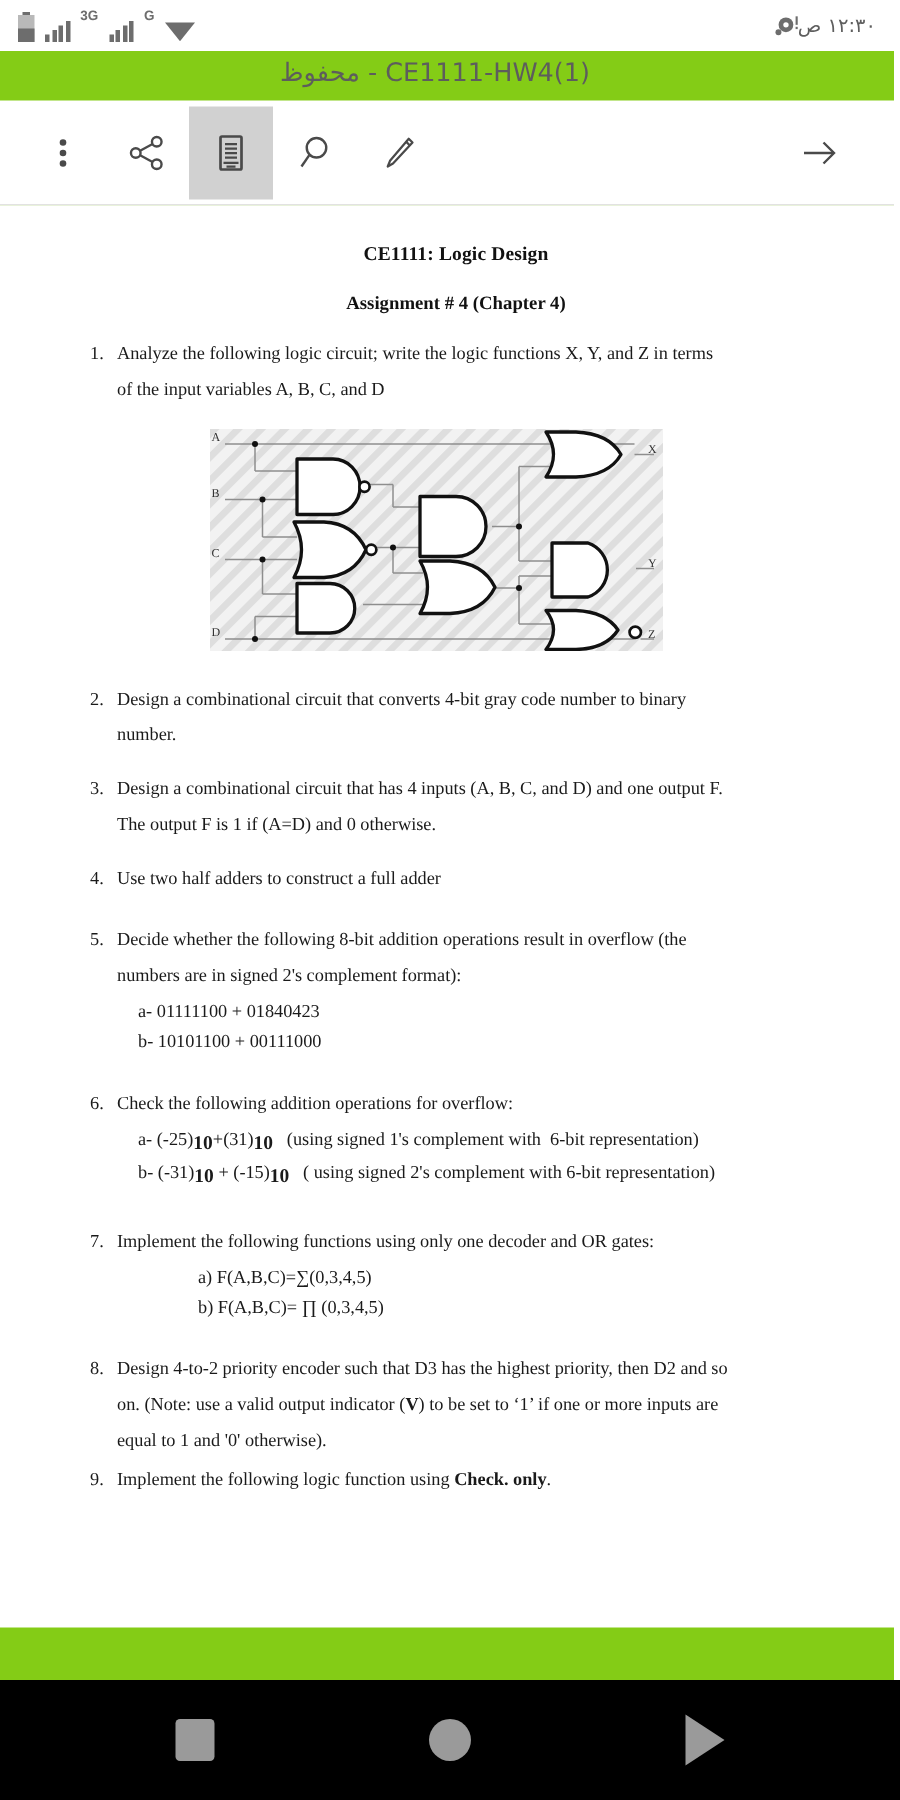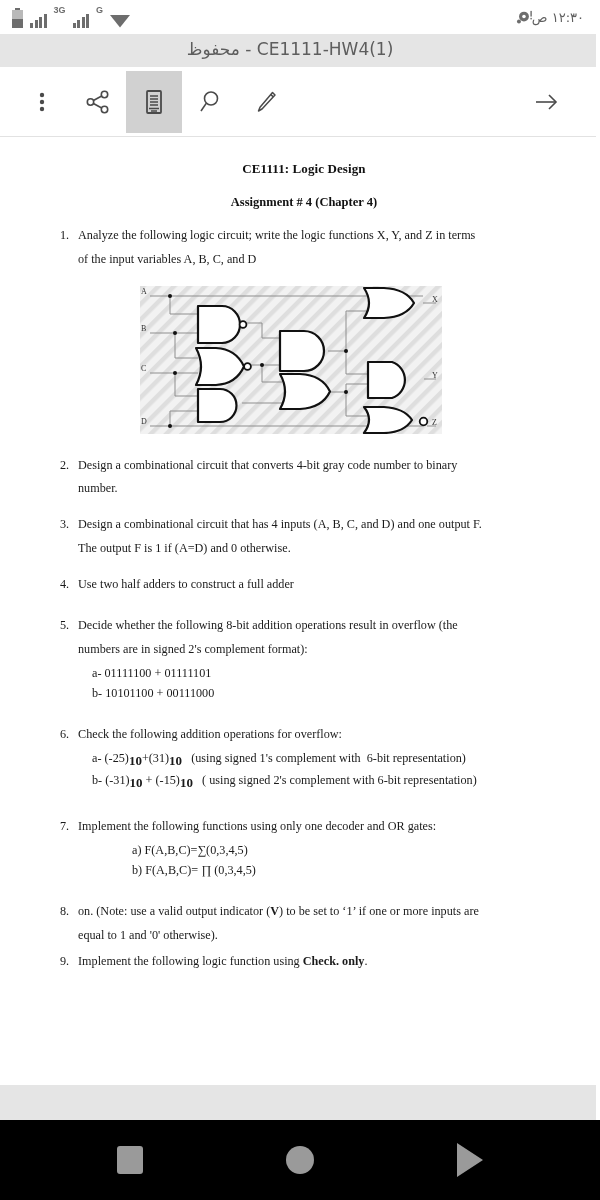--- a/index.html
+++ b/index.html
@@ -2,21 +2,21 @@
 <html><head>
 <meta charset="utf-8">
 <style>
   * { box-sizing: border-box; margin: 0; padding: 0; }
   html, body {
     width: 600px; height: 1200px;
     background: #ffffff;
     font-family: "Liberation Sans", sans-serif;
     overflow: hidden;
   }
-  .screen { position: relative; width: 596px; height: 1200px; background:#e5e5e5; }
+  .screen { position: relative; width: 596px; height: 1200px; background:#84cc16; }
 
   
   .statusbar {
     position: relative; height: 34px; width: 100%;
     background: #ffffff; display:flex; align-items:center;
     padding: 0 12px;
   }
   .status-left { display:flex; align-items:flex-end; gap:7px; height:22px; }
   .status-right { margin-left:auto; display:flex; align-items:center; }
   .battery { position:relative; width:11px; height:20px; }
@@ -345,38 +345,38 @@
         <div class="q">The output F is 1 if (A=D) and 0 otherwise.</div>
       </div>
 
       <div class="q-block" style="margin-bottom:22px;">
         <div class="q"><span class="num">4.</span><span>Use two half adders to construct a full adder</span></div>
       </div>
 
       <div class="q-block" style="margin-bottom:22px;">
         <div class="q"><span class="num">5.</span><span>Decide whether the following 8-bit addition operations result in overflow (the</span></div>
         <div class="q">numbers are in signed 2's complement format):</div>
-        <div class="sub">a- 01111100 + 01111101</div>
+        <div class="sub">a- 01111100 + 01840423</div>
         <div class="sub">b- 10101100 + 00111000</div>
       </div>
 
       <div class="q-block" style="margin-bottom:24px;">
         <div class="q"><span class="num">6.</span><span>Check the following addition operations for overflow:</span></div>
         <div class="sub">a- (-25)<sub>10</sub>+(31)<sub>10</sub> &nbsp; (using signed 1's complement with&nbsp; 6-bit representation)</div>
         <div class="sub">b- (-31)<sub>10</sub> + (-15)<sub>10</sub> &nbsp; ( using signed 2's complement with 6-bit representation)</div>
       </div>
 
       <div class="q-block" style="margin-bottom:22px;">
         <div class="q"><span class="num">7.</span><span>Implement the following functions using only one decoder and OR gates:</span></div>
         <div class="sub ind2">a) F(A,B,C)=∑(0,3,4,5)</div>
         <div class="sub ind2">b) F(A,B,C)= ∏ (0,3,4,5)</div>
       </div>
 
       <div class="q-block" style="margin-bottom:6px;">
-        <div class="q"><span class="num">8.</span></div>
+        <div class="q"><span class="num">8.</span><span>Design 4-to-2 priority encoder such that D3 has the highest priority, then D2 and so</span></div>
         <div class="q">on. (Note: use a valid output indicator (<b>V</b>) to be set to ‘1’ if one or more inputs are</div>
         <div class="q">equal to 1 and '0' otherwise).</div>
       </div>
 
       <div class="q-block">
         <div class="q"><span class="num">9.</span><span>Implement the following logic function using <b>Check. only</b>.</span></div>
       </div>
 
     </div>
   </div>

